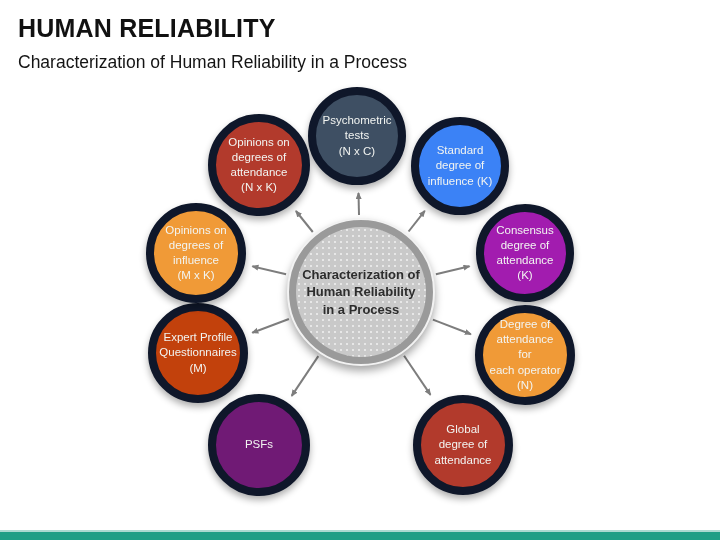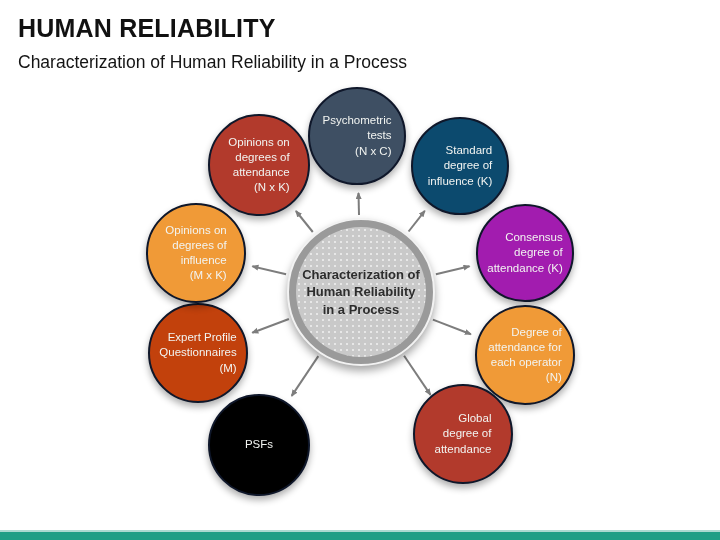--- a/index.html
+++ b/index.html
@@ -12,23 +12,23 @@
     font-size:25px;font-weight:700;letter-spacing:.2px;color:#111111;
   }
   .page-subtitle{
     position:absolute;left:18px;top:52px;margin:0;
     font-size:17.5px;font-weight:400;color:#141414;
   }
   .diagram{position:absolute;left:0;top:0;width:720px;height:540px;}
   .arrow-layer{position:absolute;left:0;top:0;}
   .node{
     position:absolute;border-radius:50%;
-    display:flex;align-items:center;justify-content:center;text-align:right;
+    display:flex;align-items:center;justify-content:center;text-align:center;
     color:#f2f4f1;font-size:11.5px;line-height:1.32;
-    border:2px solid #0f172a;
+    border:8px solid #0f172a;
     box-shadow:0 4px 7px rgba(0,0,0,0.32);
     box-sizing:border-box;
   }
   .node .node-label{padding:0 6px;}
   .center-outer{
     position:absolute;border-radius:50%;
     border:2px solid #f2f2f2;box-sizing:border-box;
     box-shadow:0 5px 9px rgba(0,0,0,0.35);
     display:flex;align-items:center;justify-content:center;
   }
@@ -70,33 +70,33 @@
           <line x1="288.9" y1="319.0" x2="252.3" y2="332.7" stroke="#7d7d7d" stroke-width="2" marker-end="url(#arrow-head)"></line>
           <line x1="286.1" y1="274.3" x2="252.4" y2="266.3" stroke="#7d7d7d" stroke-width="2" marker-end="url(#arrow-head)"></line>
           <line x1="312.8" y1="232.0" x2="295.9" y2="211.0" stroke="#7d7d7d" stroke-width="2" marker-end="url(#arrow-head)"></line>
         </g>
     </svg>
 
     <div id="nodes">
         <div class="node" style="left: 308px; top: 87px; height: 98px; width: 98px; background-color: rgb(62, 79, 99);">
           <div class="node-label">Psychometric<br>tests<br>(N x C)</div>
         </div>
-        <div class="node" style="left: 411px; top: 117px; height: 98px; width: 98px; background-color: #0c4a6e;">
+        <div class="node" style="left: 411px; top: 117px; height: 98px; width: 98px; background-color: #3b82f6;">
           <div class="node-label">Standard<br>degree of<br>influence (K)</div>
         </div>
         <div class="node" style="left: 476px; top: 204px; height: 98px; width: 98px; background-color: #a21caf;">
           <div class="node-label">Consensus<br>degree of<br>attendance (K)</div>
         </div>
         <div class="node" style="left: 475px; top: 305px; height: 100px; width: 100px; background-color: rgb(240, 154, 55);">
           <div class="node-label">Degree of<br>attendance for<br>each operator<br>(N)</div>
         </div>
-        <div class="node" style="left: 413px; top: 384px; height: 100px; width: 100px; background-color: rgb(178, 58, 44);">
+        <div class="node" style="left: 413px; top: 395px; height: 100px; width: 100px; background-color: rgb(178, 58, 44);">
           <div class="node-label">Global<br>degree of<br>attendance</div>
         </div>
-        <div class="node" style="left: 208px; top: 394px; height: 102px; width: 102px; background-color: #000000;">
+        <div class="node" style="left: 208px; top: 394px; height: 102px; width: 102px; background-color: #701a75;">
           <div class="node-label">PSFs</div>
         </div>
         <div class="node" style="left: 148px; top: 303px; height: 100px; width: 100px; background-color: #c2410c;">
           <div class="node-label">Expert Profile<br>Questionnaires<br>(M)</div>
         </div>
         <div class="node" style="left: 146px; top: 203px; height: 100px; width: 100px; background-color: rgb(240, 154, 55);">
           <div class="node-label">Opinions on<br>degrees of<br>influence<br>(M x K)</div>
         </div>
         <div class="node" style="left: 208px; top: 114px; height: 102px; width: 102px; background-color: rgb(178, 58, 44);">
           <div class="node-label">Opinions on<br>degrees of<br>attendance<br>(N x K)</div>

